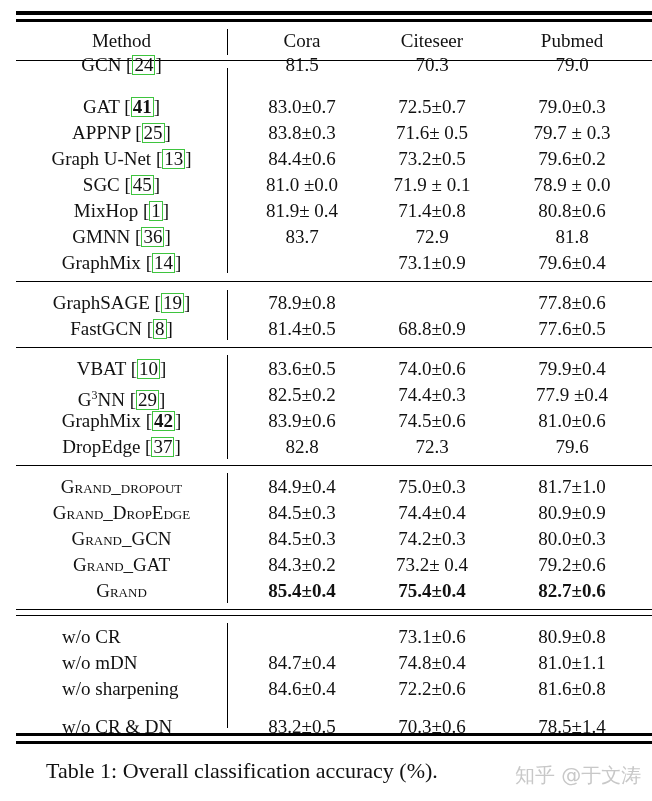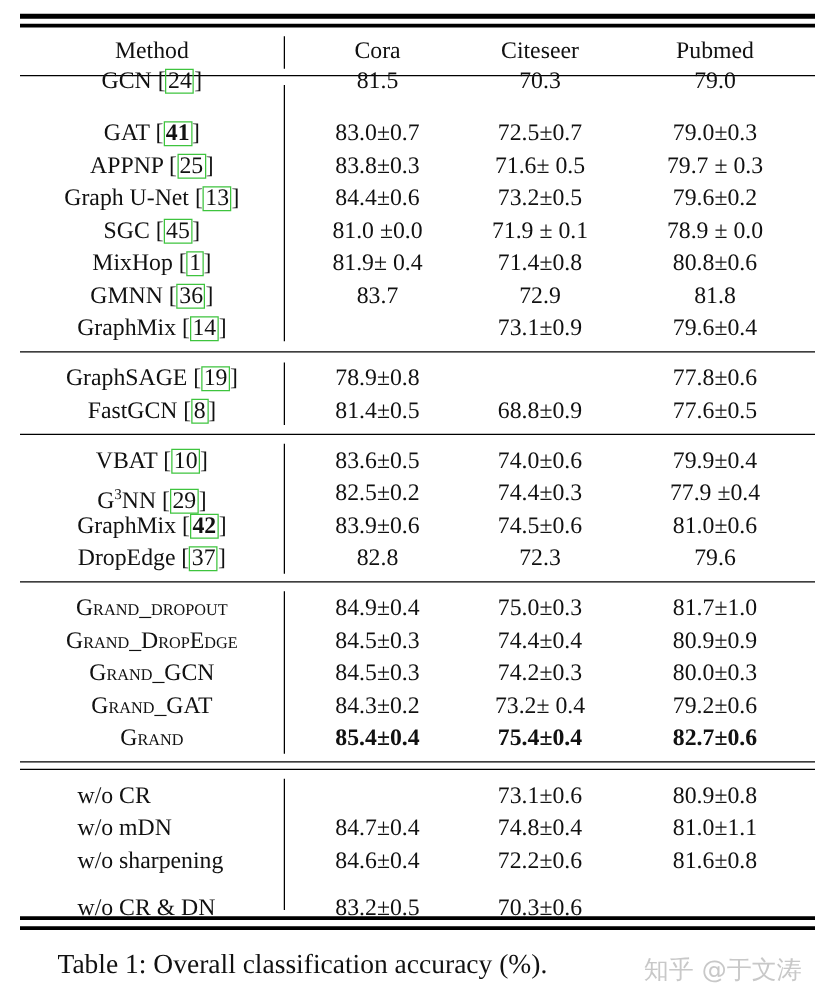--- a/index.html
+++ b/index.html
@@ -176,17 +176,18 @@
     <div class="row" style="top: 676px;">
       <span class="c0 lft"><span style="position: static;">w/o sharpening</span></span>
       <span class="c1 v">84.6±0.4</span>
       <span class="c2 v">72.2±0.6</span>
       <span class="c3 v">81.6±0.8</span>
     </div>
     <div class="row" style="top: 702px; margin-top: 12px;">
       <span class="c0 lft"><span style="position: static;">w/o CR &amp; DN</span></span>
       <span class="c1 v">83.2±0.5</span>
       <span class="c2 v">70.3±0.6</span>
+      <span class="c3 v">78.5±1.4</span>
     </div>
   </div>
 
 <div class="caption">Table 1: Overall classification accuracy (%).</div>
 <div class="wm">知乎 @于文涛</div>
 
 </body></html>

